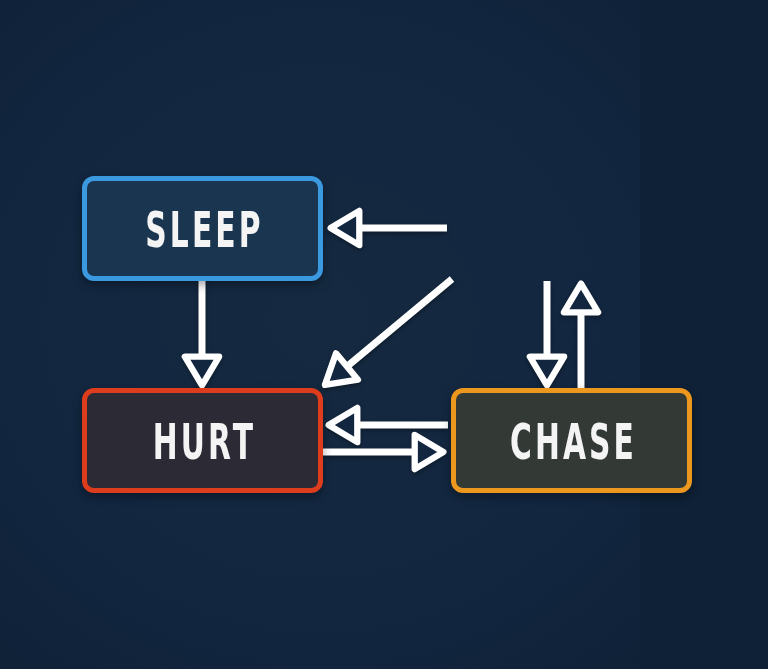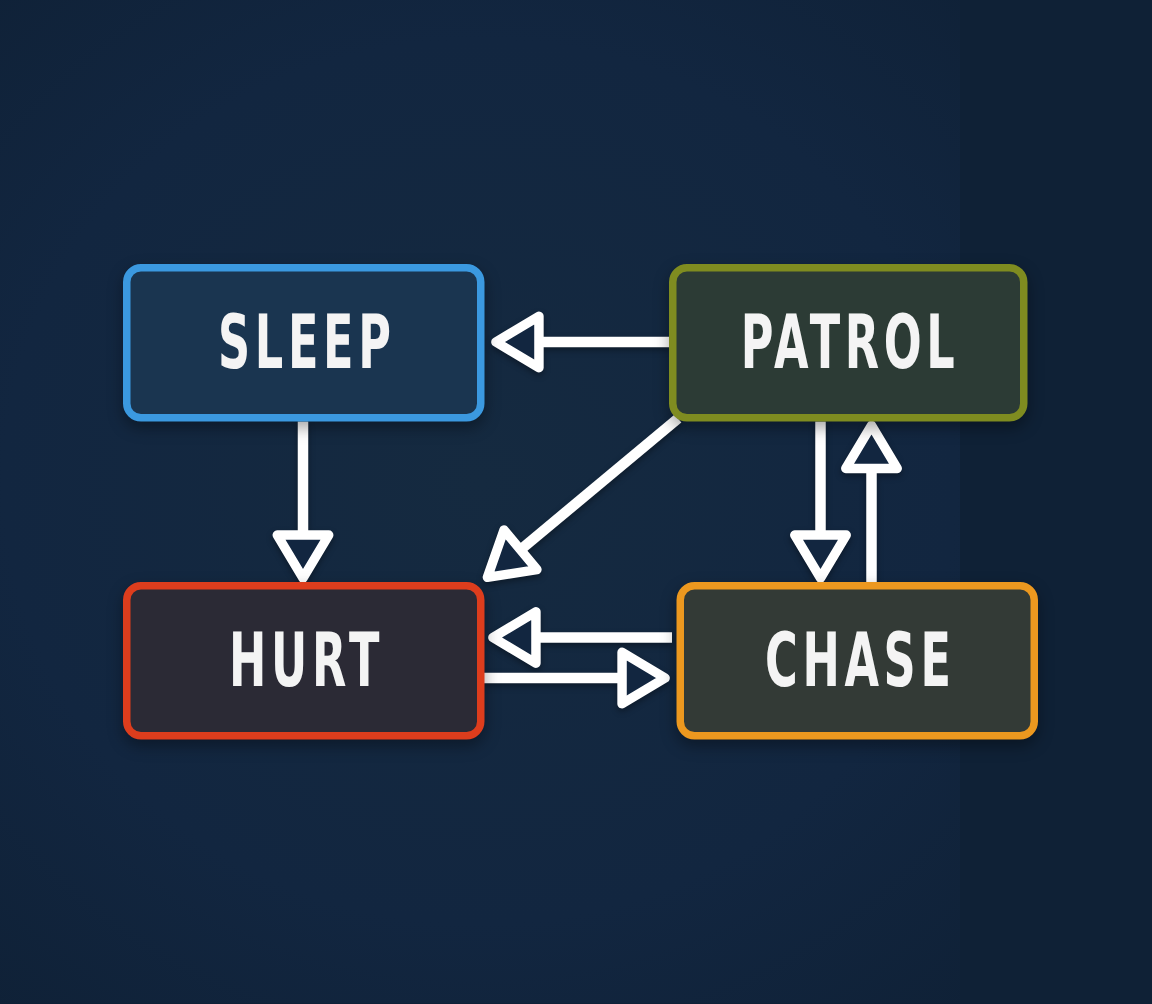--- a/index.html
+++ b/index.html
@@ -52,23 +52,20 @@
         <path d="M547,281 L547,384" stroke="#ffffff" stroke-width="7" fill="none" marker-end="url(#arrowhead)"></path>
         <path d="M581,388 L581,285" stroke="#ffffff" stroke-width="7" fill="none" marker-end="url(#arrowhead)"></path>
         <path d="M448,425 L330,425" stroke="#ffffff" stroke-width="7" fill="none" marker-end="url(#arrowhead)"></path>
         <path d="M322,452 L442,452" stroke="#ffffff" stroke-width="7" fill="none" marker-end="url(#arrowhead)"></path>
       </g>
   </svg>
 
   <div class="node" style="left: 82px; top: 176px; width: 241px; height: 105px; border-color: rgb(59, 153, 224); background: rgb(26, 53, 80);">
     <span class="label">SLEEP</span>
   </div>
-  <div class="node" style="left: 446px; top: 176px; width: 239px; height: 105px; border-color: rgb(127, 140, 32); background: rgb(44, 59, 53);">
-    <span class="label">PATROL</span>
-  </div>
   <div class="node" style="left: 82px; top: 388px; width: 241px; height: 105px; border-color: rgb(221, 61, 29); background: rgb(43, 42, 53);">
     <span class="label">HURT</span>
   </div>
   <div class="node" style="left: 451px; top: 388px; width: 241px; height: 105px; border-color: rgb(236, 152, 31); background: rgb(51, 58, 54);">
     <span class="label">CHASE</span>
   </div>
 
 </div>
 
 </body></html>

